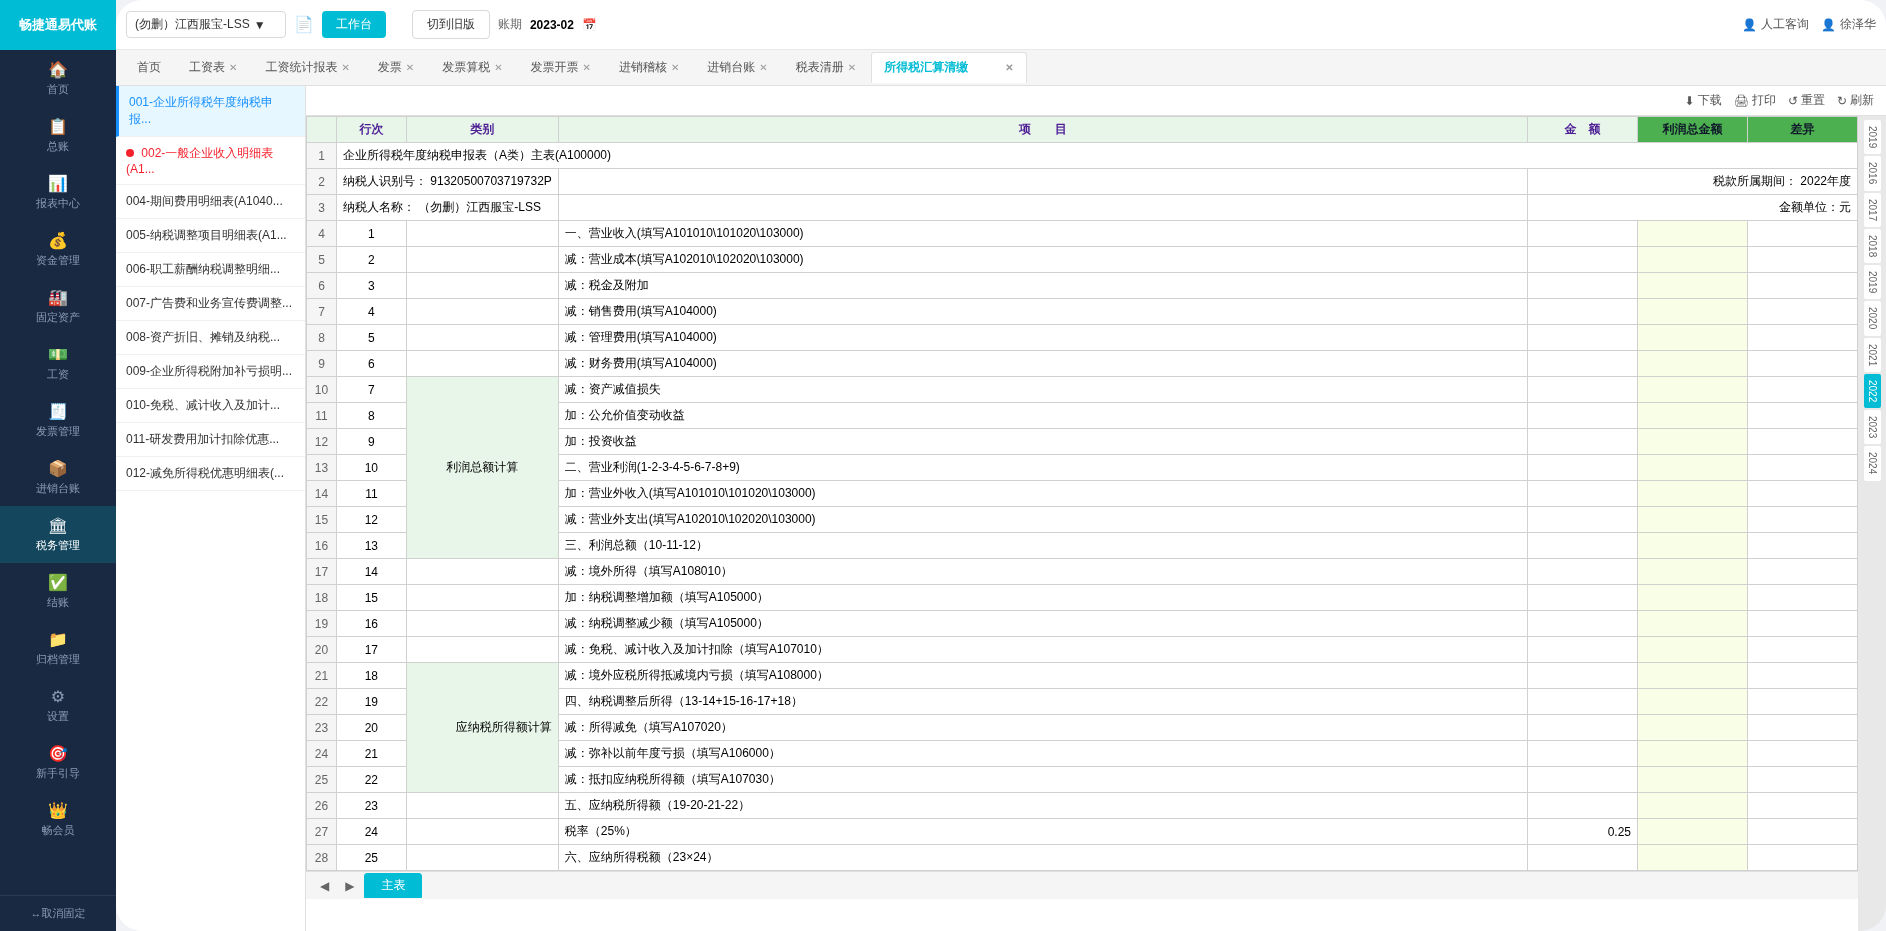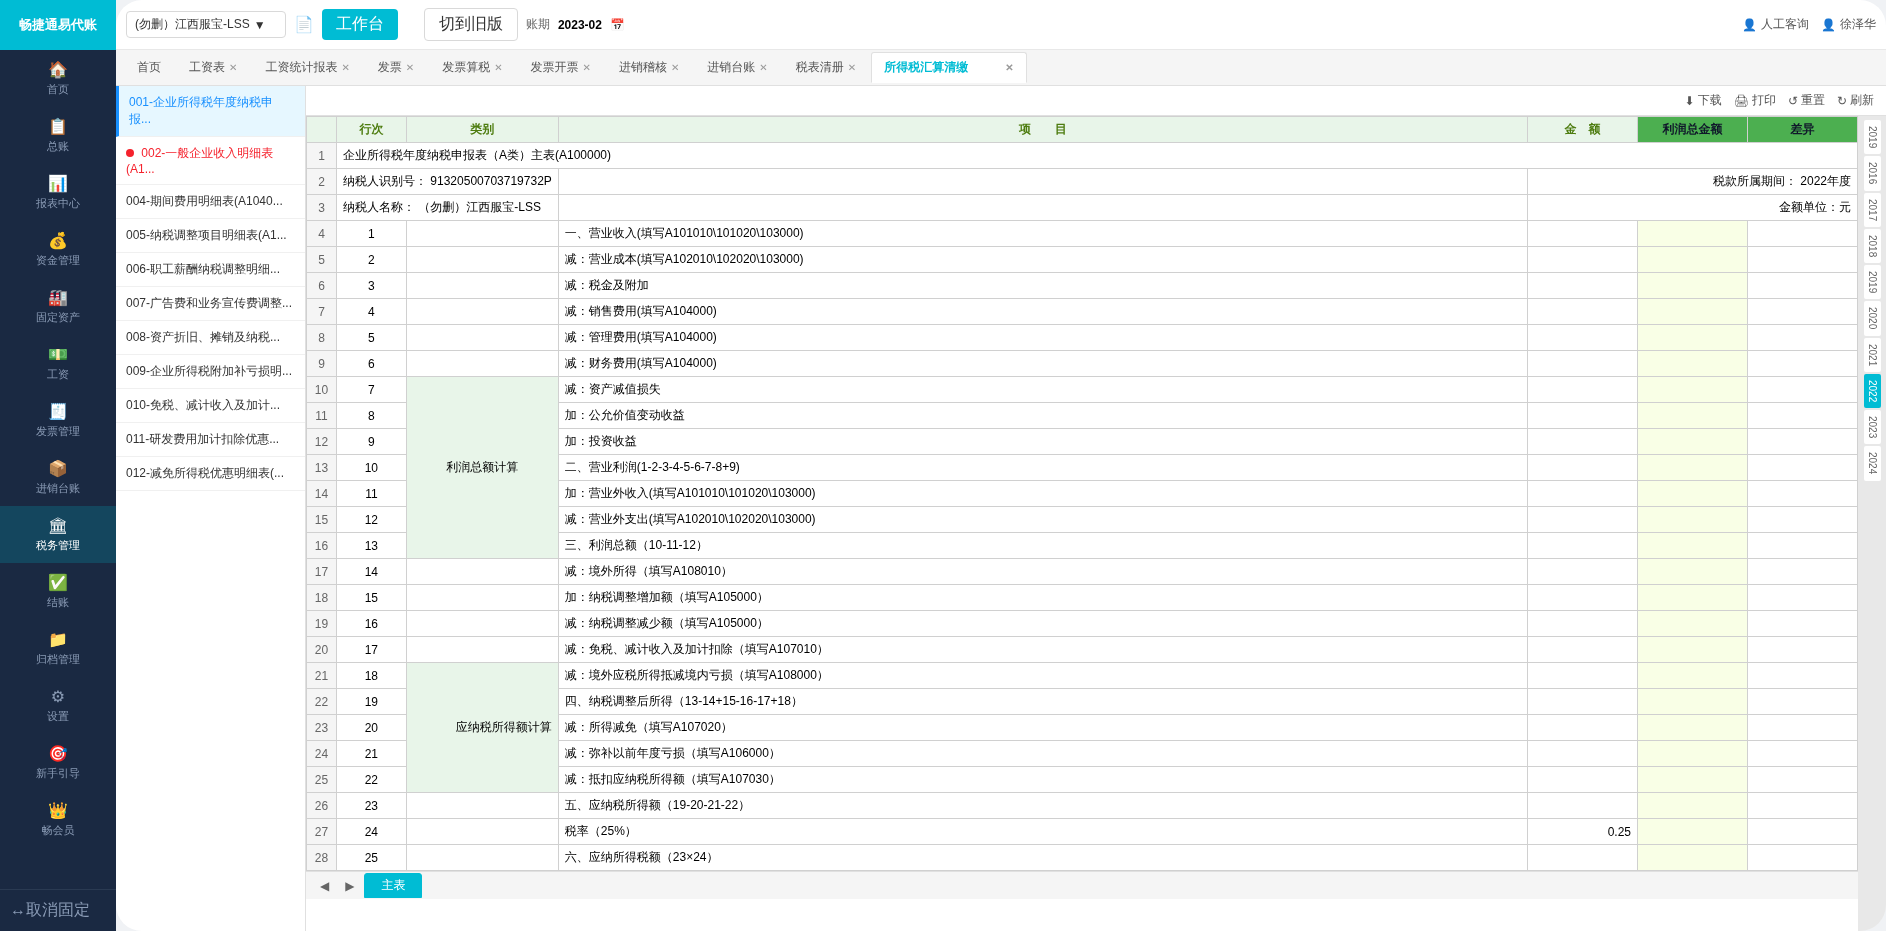--- a/index.html
+++ b/index.html
@@ -6,29 +6,29 @@
     body { font-family: 'Microsoft YaHei', Arial, sans-serif; font-size: 12px; background: #f0f2f5; display: flex; height: 931px; overflow: hidden; }
 
     
     .sidebar { width: 116px; background: #1a2942; display: flex; flex-direction: column; height: 100%; flex-shrink: 0; }
     .sidebar-logo { background: #00bcd4; padding: 12px 8px; text-align: center; color: white; font-size: 13px; font-weight: bold; height: 50px; display: flex; align-items: center; justify-content: center; }
     .sidebar-nav { flex: 1; overflow-y: auto; }
     .sidebar-item { display: flex; flex-direction: column; align-items: center; padding: 10px 5px; color: #8a9bb5; cursor: pointer; font-size: 11px; gap: 3px; }
     .sidebar-item:hover, .sidebar-item.active { color: #fff; }
     .sidebar-item.active { background: rgba(0,188,212,0.2); }
     .sidebar-item .icon { font-size: 16px; }
-    .sidebar-footer { padding: 10px; color: #8a9bb5; font-size: 16px; cursor: pointer; border-top: 1px solid #2a3a52; }
+    .sidebar-footer { padding: 10px; text-align: center; color: #8a9bb5; font-size: 11px; cursor: pointer; border-top: 1px solid #2a3a52; }
 
     
     .main { flex: 1; display: flex; flex-direction: column; overflow: hidden; border-radius: 26px; }
 
     
     .topbar { height: 50px; background: white; display: flex; align-items: center; padding: 0 10px; gap: 8px; border-bottom: 1px solid #e8e8e8; flex-shrink: 0; }
     .company-selector { display: flex; align-items: center; gap: 4px; border: 1px solid #d9d9d9; border-radius: 4px; padding: 4px 8px; cursor: pointer; font-size: 12px; color: #333; min-width: 160px; }
-    .topbar-btn { padding: 5px 14px; border-radius: 4px; border: none; cursor: pointer; font-size: 16px; }
+    .topbar-btn { padding: 5px 14px; border-radius: 4px; border: none; cursor: pointer; font-size: 12px; }
     .btn-primary { background: #00bcd4; color: white; }
     .btn-default { background: white; border: 1px solid #d9d9d9; color: #333; margin-left: 18px; }
     .topbar-right { margin-left: auto; display: flex; align-items: center; gap: 12px; color: #555; font-size: 12px; }
     .user-info { display: flex; align-items: center; gap: 4px; }
 
     
     .tabbar { height: 36px; background: #f5f5f5; display: flex; align-items: center; padding: 0 8px; gap: 2px; border-bottom: 1px solid #e0e0e0; flex-shrink: 0; overflow-x: auto; }
     .tab { padding: 6px 12px; border-radius: 3px 3px 0 0; cursor: pointer; font-size: 12px; display: flex; align-items: center; gap: 4px; white-space: nowrap; border: 1px solid transparent; }
     .tab.active { background: white; border-color: #e0e0e0; border-bottom-color: white; color: #00bcd4; font-weight: bold; gap: 37px; }
     .tab:not(.active) { color: #555; }
@@ -51,21 +51,21 @@
     .warning-text { color: #f5222d; font-size: 11px; line-height: 1.6; }
 
     
     .toolbar { display: flex; align-items: center; justify-content: flex-end; padding: 6px 12px; background: white; border-bottom: 1px solid #e0e0e0; gap: 12px; }
     .toolbar-btn { display: flex; align-items: center; gap: 3px; color: #555; cursor: pointer; font-size: 12px; }
 
     
     .spreadsheet-wrap { flex: 1; overflow: auto; background: white; }
     .spreadsheet { width: 100%; border-collapse: collapse; font-size: 12px; }
     .spreadsheet th, .spreadsheet td { border: 1px solid #d0d0d0; padding: 4px 6px; white-space: nowrap; }
-    .spreadsheet thead th { background: #e8f5e9; color: #4d7c0f; font-weight: bold; text-align: center; }
+    .spreadsheet thead th { background: #e8f5e9; color: #4c1d95; font-weight: bold; text-align: center; }
     .spreadsheet thead th.green { background: #4caf50; color: #0f172a; }
     .row-num { background: #f5f5f5; text-align: center; color: #666; width: 30px; }
     .col-a { width: 50px; text-align: center; }
     .col-b { width: 80px; text-align: center; }
     .col-c { min-width: 280px; }
     .col-d { width: 100px; text-align: right; }
     .col-e { width: 100px; text-align: right; background: #f9ffe6; }
     .col-f { width: 100px; text-align: right; }
 
     

